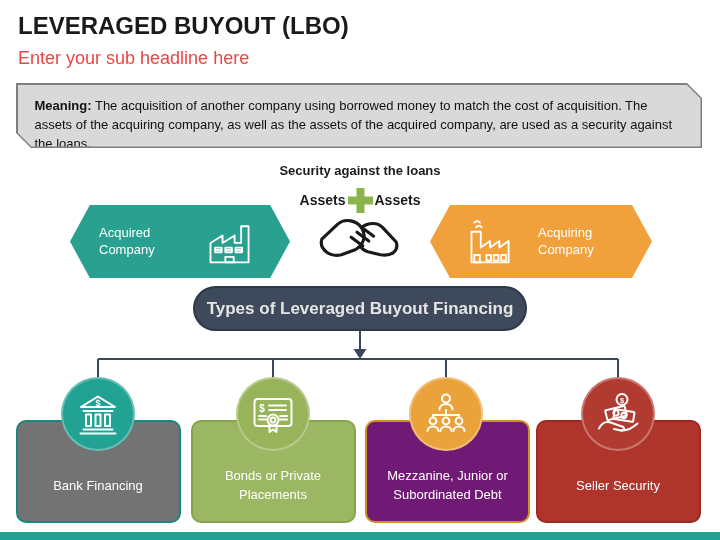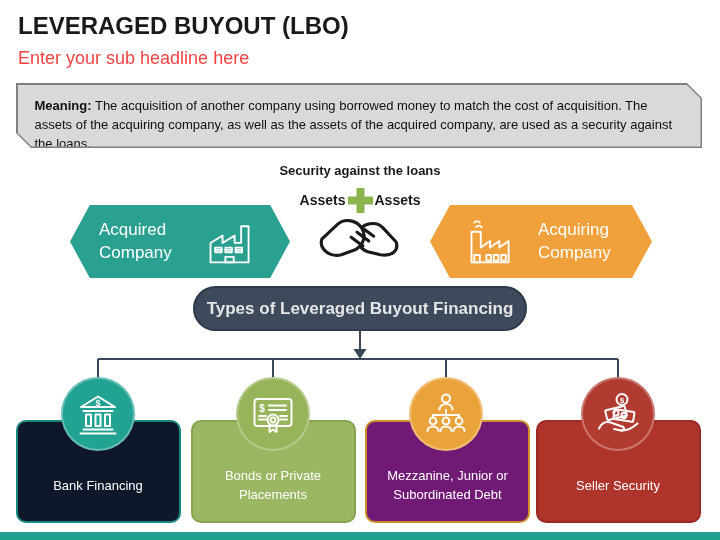--- a/index.html
+++ b/index.html
@@ -21,21 +21,21 @@
   .security-caption{left:210px;top:163px;width:300px;text-align:center;
     font-size:13px;font-weight:600;color:#1A1A1A;}
   .assets-row{left:260px;top:185px;width:200px;height:30px;display:flex;
     align-items:center;justify-content:center;gap:1px;}
   .asset-label{font-size:14px;font-weight:600;color:#1A1A1A;}
 
   .hex{height:73px;display:flex;align-items:center;justify-content:center;gap:16px;
     clip-path:polygon(0 50%, 9% 0, 91% 0, 100% 50%, 91% 100%, 9% 100%);}
   .hex-left{left:70px;top:205px;width:220px;}
   .hex-right{left:430px;top:205px;width:222px;}
-  .hex-label{font-size:17px;line-height:1.3;color:#fff;width:84px;}
+  .hex-label{font-size:13px;line-height:1.3;color:#fff;width:84px;}
 
   .handshake{left:314px;top:211px;width:90px;height:64px;}
 
   .pill{left:193px;top:286px;width:334px;height:45px;border-radius:23px;
     border:2.5px solid #2D3948;box-sizing:border-box;display:flex;align-items:center;justify-content:center;}
   .pill-label{font-size:17px;font-weight:bold;color:#e5e5e5;}
 
   .connector-svg{left:0;top:328px;width:720px;height:56px;color:#3A4759;}
 
   .fin-circle{width:74px;height:74px;border-radius:50%;top:377px;z-index:2;
@@ -118,21 +118,21 @@
       <line x1="360" y1="2" x2="360" y2="22"></line>
       <line x1="98" y1="31" x2="618" y2="31"></line>
       <line x1="98" y1="31" x2="98" y2="54"></line>
       <line x1="273" y1="31" x2="273" y2="54"></line>
       <line x1="446" y1="31" x2="446" y2="54"></line>
       <line x1="618" y1="31" x2="618" y2="54"></line>
     </g>
     <polygon points="353.5,21 366.5,21 360,31" fill="currentColor"></polygon>
   </svg>
 
-  <div class="abs fin-card" style="left: 15.5px; background-color: #0f172a; border-color: rgb(23, 136, 123);">
+  <div class="abs fin-card" style="left: 15.5px; background-color: #737373; border-color: rgb(23, 136, 123);">
     <div class="fin-label">Bank Financing</div>
   </div>
   <div class="abs fin-circle" style="left: 61px; background-color: rgb(33, 162, 146);">
     <svg width="48" height="48" viewBox="0 0 48 48" class="icon-stroke">
       <path d="M7 17 L24 6.5 L41 17 Z"></path>
       <text x="24" y="15.5" font-size="9" text-anchor="middle" class="icon-text">$</text>
       <line x1="9.5" y1="21" x2="38.5" y2="21"></line>
       <rect x="12" y="24.5" width="5" height="11.5"></rect>
       <rect x="21.5" y="24.5" width="5" height="11.5"></rect>
       <rect x="31" y="24.5" width="5" height="11.5"></rect>

